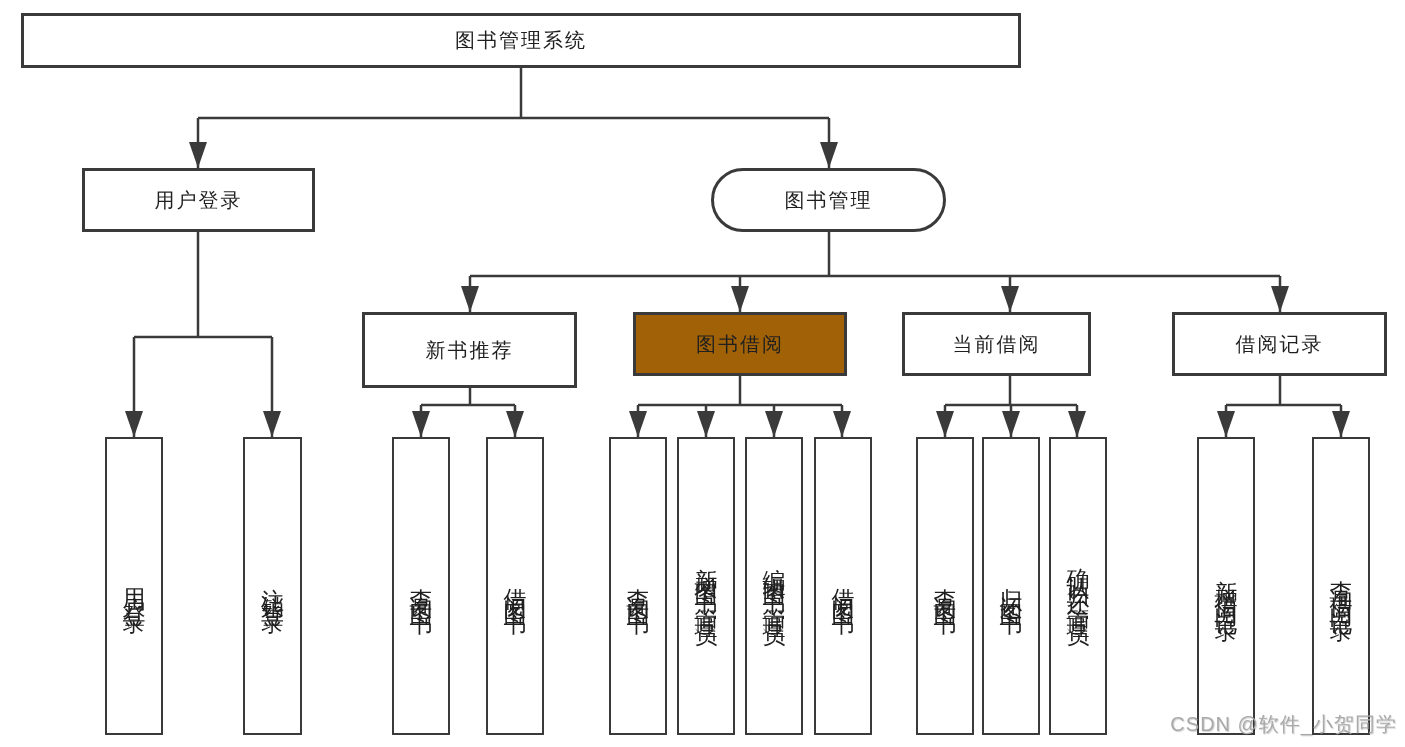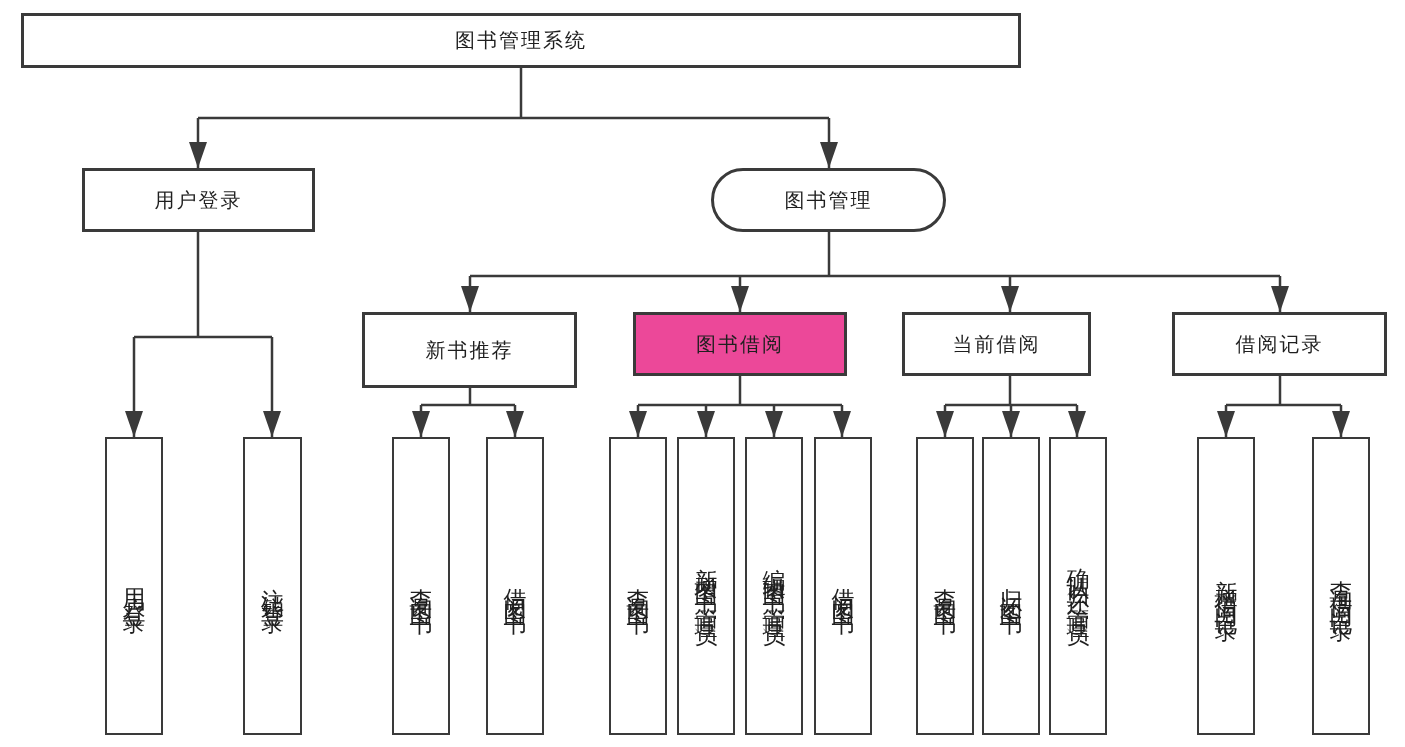--- a/index.html
+++ b/index.html
@@ -116,21 +116,21 @@
       </div>
       <div class="node" style="left: 82px; top: 168px; width: 233px; height: 64px; border-color: rgb(58, 58, 58); background: rgb(255, 255, 255); color: rgb(31, 31, 31);">
         <span>用户登录</span>
       </div>
       <div class="node" style="left: 711px; top: 168px; width: 235px; height: 64px; border-color: rgb(58, 58, 58); background: rgb(255, 255, 255); color: rgb(31, 31, 31); border-radius: 32px;">
         <span>图书管理</span>
       </div>
       <div class="node" style="left: 362px; top: 312px; width: 215px; height: 76px; border-color: rgb(58, 58, 58); background: rgb(255, 255, 255); color: rgb(31, 31, 31);">
         <span>新书推荐</span>
       </div>
-      <div class="node" style="left: 633px; top: 312px; width: 214px; height: 64px; border-color: rgb(58, 58, 58); background: #ec4899; color: rgb(31, 31, 31);">
+      <div class="node" style="left: 633px; top: 312px; width: 214px; height: 64px; border-color: rgb(58, 58, 58); background: #a16207; color: rgb(31, 31, 31);">
         <span>图书借阅</span>
       </div>
       <div class="node" style="left: 902px; top: 312px; width: 189px; height: 64px; border-color: rgb(58, 58, 58); background: rgb(255, 255, 255); color: rgb(31, 31, 31);">
         <span>当前借阅</span>
       </div>
       <div class="node" style="left: 1172px; top: 312px; width: 215px; height: 64px; border-color: rgb(58, 58, 58); background: rgb(255, 255, 255); color: rgb(31, 31, 31);">
         <span>借阅记录</span>
       </div>
       <div class="node vertical" style="left: 105px; top: 437px; width: 58px; height: 298px; border-color: rgb(58, 58, 58); background: rgb(255, 255, 255); color: rgb(31, 31, 31);">
         <span>用户登录</span>
@@ -165,13 +165,14 @@
       <div class="node vertical" style="left: 1049px; top: 437px; width: 58px; height: 298px; border-color: rgb(58, 58, 58); background: rgb(255, 255, 255); color: rgb(31, 31, 31);">
         <span>确认归还（管理员）</span>
       </div>
       <div class="node vertical" style="left: 1197px; top: 437px; width: 58px; height: 298px; border-color: rgb(58, 58, 58); background: rgb(255, 255, 255); color: rgb(31, 31, 31);">
         <span>新增借阅记录</span>
       </div>
       <div class="node vertical" style="left: 1312px; top: 437px; width: 58px; height: 298px; border-color: rgb(58, 58, 58); background: rgb(255, 255, 255); color: rgb(31, 31, 31);">
         <span>查询借阅记录</span>
       </div>
     </div>
+  <div class="watermark" style="color: rgb(169, 169, 169);">CSDN @软件_小贺同学</div>
 </div>
 
 </body></html>

